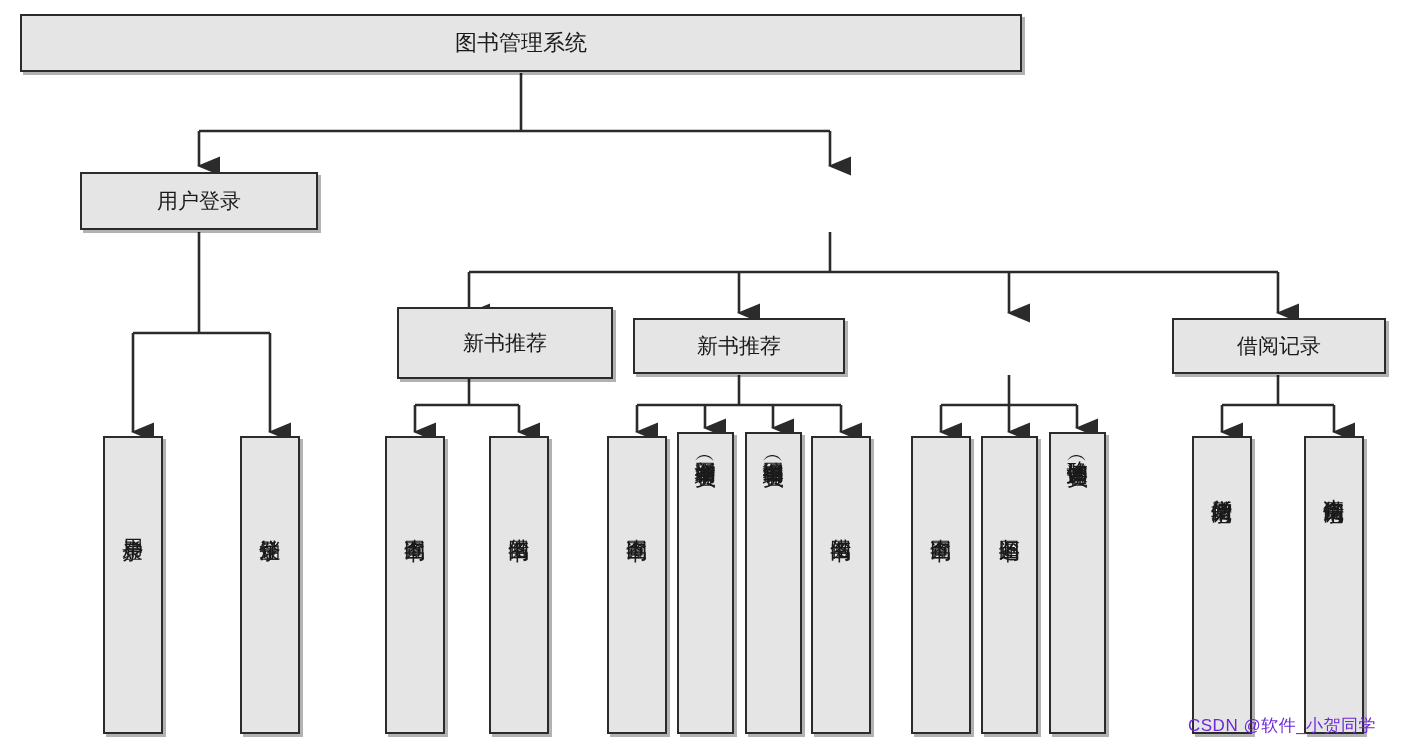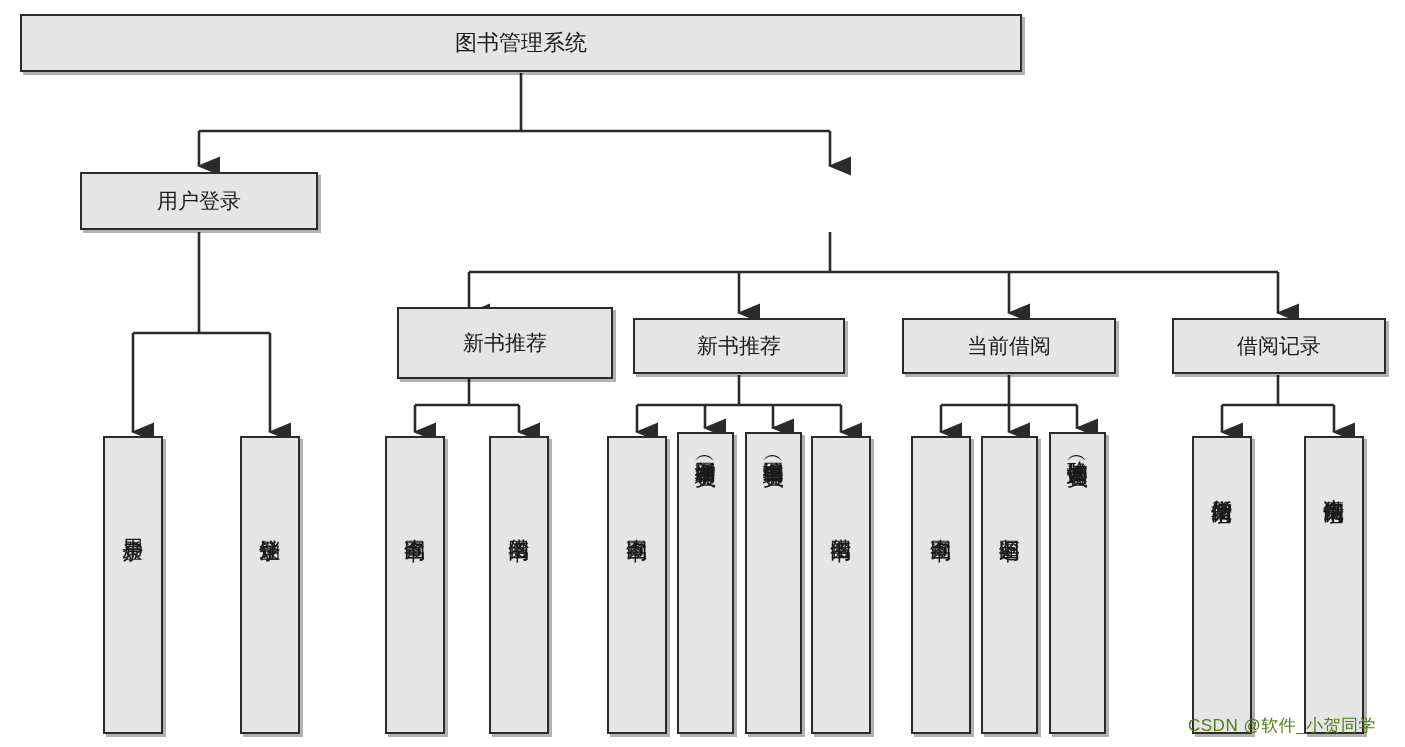--- a/index.html
+++ b/index.html
@@ -62,21 +62,21 @@
     top: 0;
     width: 1405px;
     height: 747px;
     pointer-events: none;
   }
   .watermark {
     position: absolute;
     left: 1188px;
     top: 714px;
     font-size: 17px;
-    color: #4d7c0f;
+    color: #6d28d9;
     white-space: nowrap;
     letter-spacing: 0.5px;
   }
 </style>
 </head>
 <body>
 
 <div id="canvas">
 
   <svg class="edge-layer" viewBox="0 0 1405 747" width="1405" height="747">
@@ -138,23 +138,20 @@
   <div class="node horiz" style="left:80px; top:172px; width:238px; height:58px;">
     <span class="label">用户登录</span>
   </div>
 
   <div class="node horiz" style="left:361px; top:307px; width:216px; height:72px;margin-left:36px;">
     <span class="label">新书推荐</span>
   </div>
   <div class="node horiz" style="left:633px; top:318px; width:212px; height:56px;">
     <span class="label">新书推荐</span>
   </div>
-  <div class="node horiz" style="left:902px; top:318px; width:214px; height:56px;">
-    <span class="label">当前借阅</span>
-  </div>
   <div class="node horiz" style="left:1172px; top:318px; width:214px; height:56px;">
     <span class="label">借阅记录</span>
   </div>
 
   <div class="node vert" style="left:103px; top:436px; width:60px; height:298px; padding-top:84px;">
     <span class="label">用户登录</span>
   </div>
   <div class="node vert" style="left:240px; top:436px; width:60px; height:298px; padding-top:84px;">
     <span class="label">注销登录</span>
   </div>

